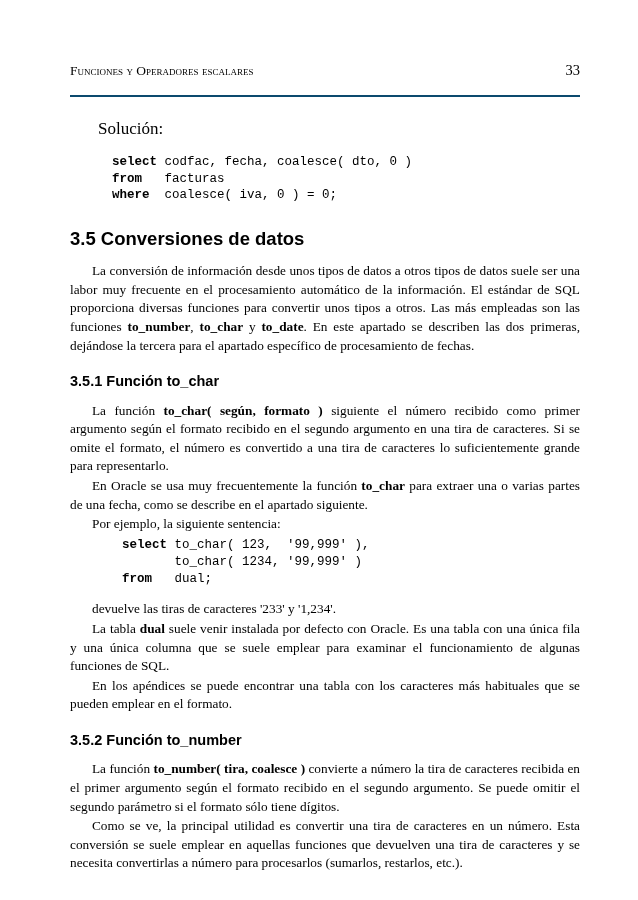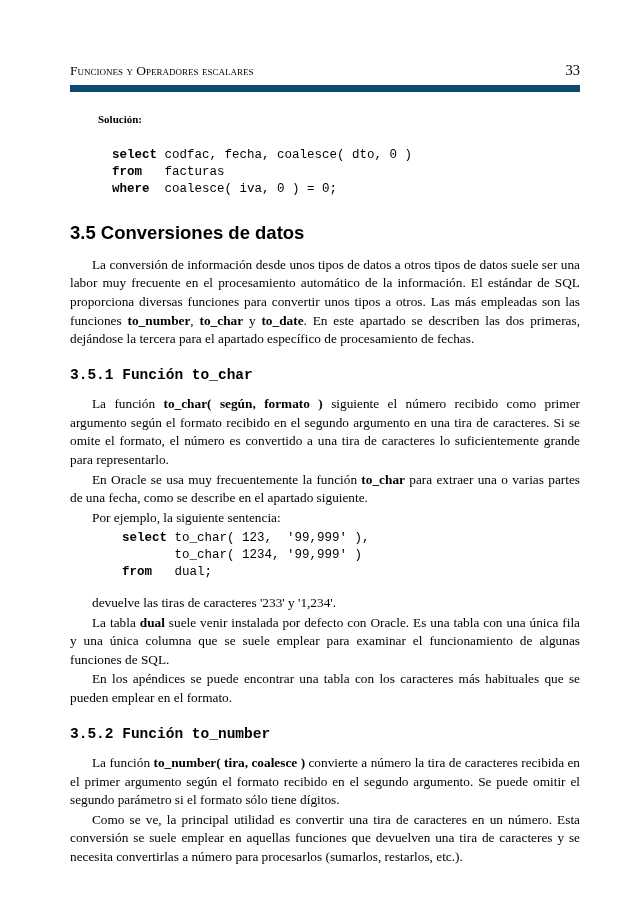--- a/index.html
+++ b/index.html
@@ -10,45 +10,45 @@
       color: #000;
       line-height: 1.4;
       width: 638px;
       height: 900px;
       padding: 60px 58px 40px 70px;
     }
     .header {
       display: flex;
       justify-content: space-between;
       align-items: baseline;
-      border-bottom: 7px solid #0c4a6e;
-      padding-bottom: 4px;
+      border-bottom: 2px solid #0c4a6e;
+      padding-bottom: 14px;
       margin-bottom: 20px;
     }
     .header-title { font-variant: small-caps; font-size: 13.5px; }
     .header-page { font-size: 14.5px; }
     .solucion-block { margin-left: 28px; margin-bottom: 22px; }
-    .solucion-label { font-weight: bold; font-size: 11px; margin-bottom: 20px; }
+    .solucion-label { font-weight: normal; font-size: 17px; margin-bottom: 13px; }
     .code {
       font-family: 'Courier New', Courier, monospace;
       font-size: 12.5px;
       white-space: pre;
       line-height: 1.35;
       margin-left: 14px;
     }
     .code .kw { font-weight: bold; }
     h2.section {
       font-family: Arial, Helvetica, sans-serif;
       font-weight: bold;
       font-size: 18.5px;
       margin-top: 10px;
       margin-bottom: 10px;
     }
     h3.subsection {
-      font-family: Liberation Mono, monospace;
+      font-family: Liberation Sans, sans-serif;
       font-weight: bold;
       font-size: 14.5px;
       margin-top: 16px;
       margin-bottom: 10px;
     }
     p.para {
       text-align: justify;
       text-indent: 22px;
       margin-bottom: 1px;
       line-height: 1.4;

